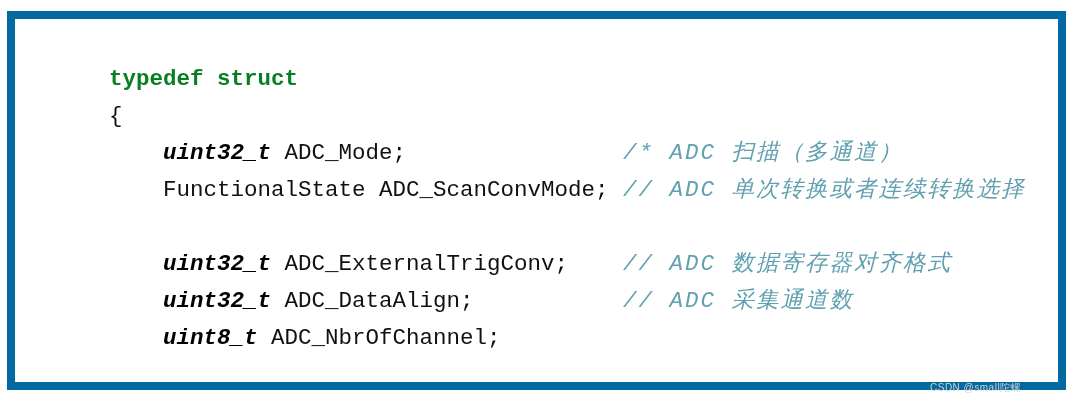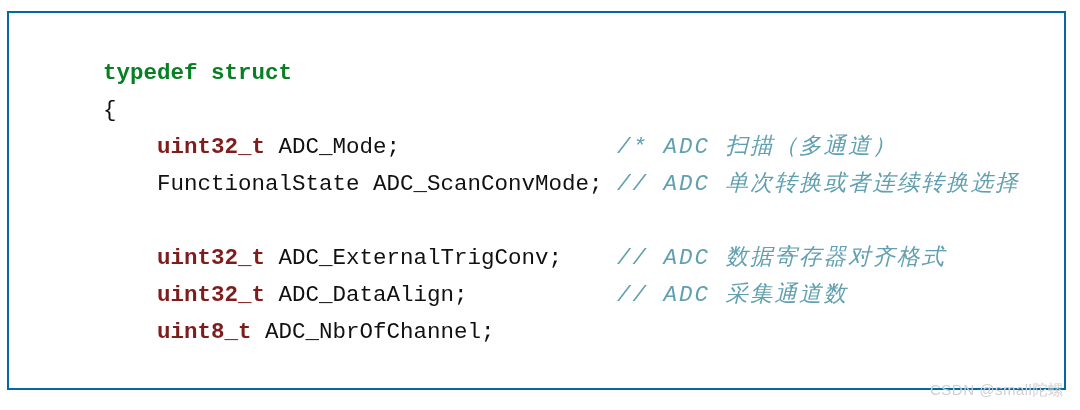--- a/index.html
+++ b/index.html
@@ -15,58 +15,59 @@
     overflow: hidden;
     font-family: "Liberation Mono", "DejaVu Sans Mono", monospace;
   }
   .code-box {
     position: absolute;
     left: 7px;
     top: 11px;
     width: 1059px;
     height: 379px;
     box-sizing: border-box;
-    border: 2px solid #0369a1;
+    border: 8px solid #0369a1;
     background: #ffffff;
     padding: 5px 0 0 13px;
     overflow: hidden;
   }
   .code-line {
     position: relative;
     height: 37px;
     line-height: 37px;
     font-size: 22.5px;
     color: #111111;
     white-space: pre;
   }
   .code-line.indent { padding-left: 54px; }
   .tok-kw {
     color: #087f23;
     font-weight: bold;
   }
   .tok-type {
-    color: #7f1d1d;
+    color: #000000;
     font-weight: bold;
+    font-style: italic;
   }
   .tok-plain { color: #111111; }
   .tok-comment {
     position: absolute;
     left: 595px;
     top: 0;
     color: #60a0b0;
     font-style: italic;
     letter-spacing: 2px;
     white-space: pre;
   }
   .watermark {
     position: absolute;
     left: 930px;
     top: 381px;
     font-family: "Liberation Sans", "DejaVu Sans", sans-serif;
-    font-size: 15px;
+    font-size: 10px;
     color: #cfcfcf;
     letter-spacing: 0.5px;
     z-index: 2;
     white-space: nowrap;
   }
 </style>
 </head>
 <body>
 
 <div class="canvas">

